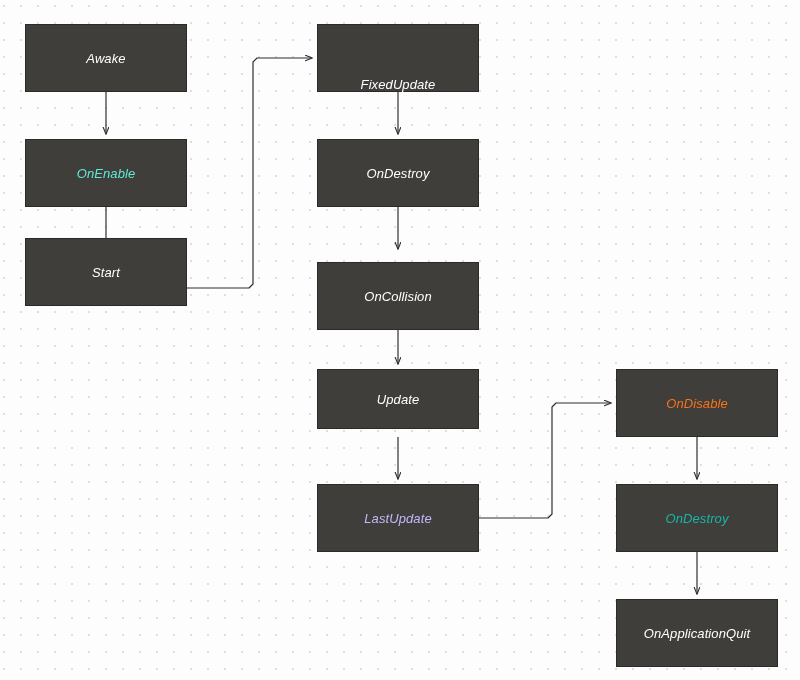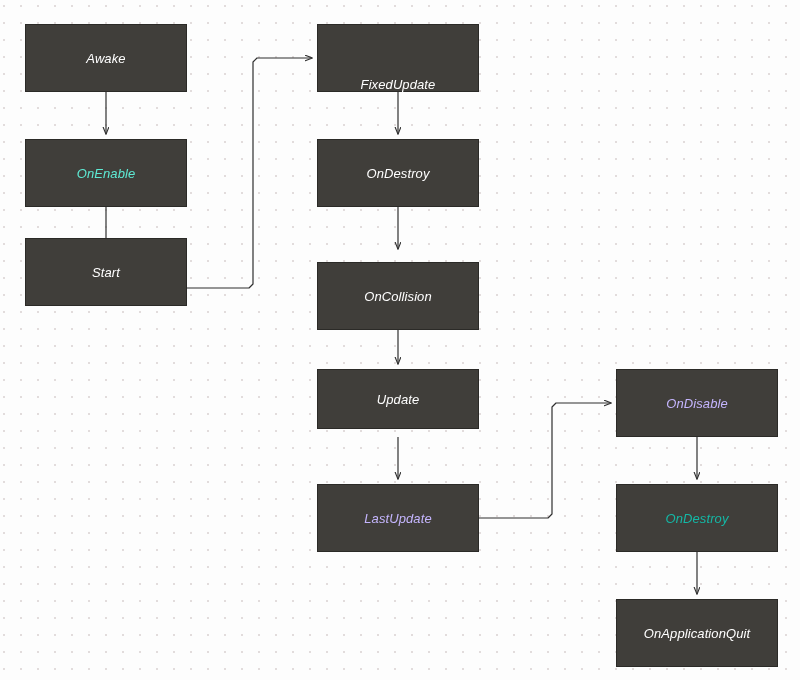--- a/index.html
+++ b/index.html
@@ -92,21 +92,21 @@
       </div>
       <div class="node" style="left: 317px; top: 254px; width: 162px; height: 68px; background: rgb(64, 62, 58); border-color: rgb(43, 42, 39); color: rgb(255, 255, 255); margin-top: 8px;">
         <span class="node-label">OnCollision</span>
       </div>
       <div class="node" style="left: 317px; top: 369px; width: 162px; height: 60px; background: rgb(64, 62, 58); border-color: rgb(43, 42, 39); color: rgb(255, 255, 255);">
         <span class="node-label">Update</span>
       </div>
       <div class="node" style="left: 317px; top: 484px; width: 162px; height: 68px; background: rgb(64, 62, 58); border-color: rgb(43, 42, 39); color: #c4b5fd;">
         <span class="node-label">LastUpdate</span>
       </div>
-      <div class="node" style="left: 616px; top: 369px; width: 162px; height: 68px; background: rgb(64, 62, 58); border-color: rgb(43, 42, 39); color: #c4b5fd; align-items: center;">
+      <div class="node" style="left: 616px; top: 369px; width: 162px; height: 68px; background: rgb(64, 62, 58); border-color: rgb(43, 42, 39); color: #f97316; align-items: center;">
         <span class="node-label">OnDisable</span>
       </div>
       <div class="node" style="left: 616px; top: 484px; width: 162px; height: 68px; background: rgb(64, 62, 58); border-color: rgb(43, 42, 39); color: #14b8a6;">
         <span class="node-label">OnDestroy</span>
       </div>
       <div class="node" style="left: 616px; top: 599px; width: 162px; height: 68px; background: rgb(64, 62, 58); border-color: rgb(43, 42, 39); color: rgb(255, 255, 255);">
         <span class="node-label">OnApplicationQuit</span>
       </div>
     </div>
 

